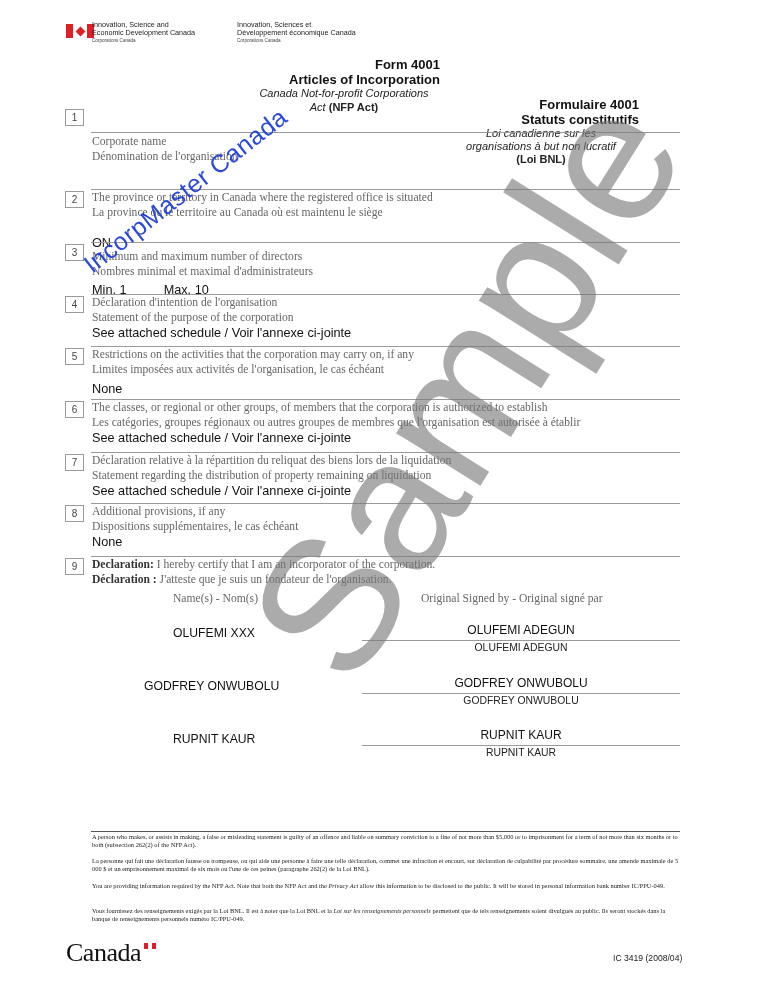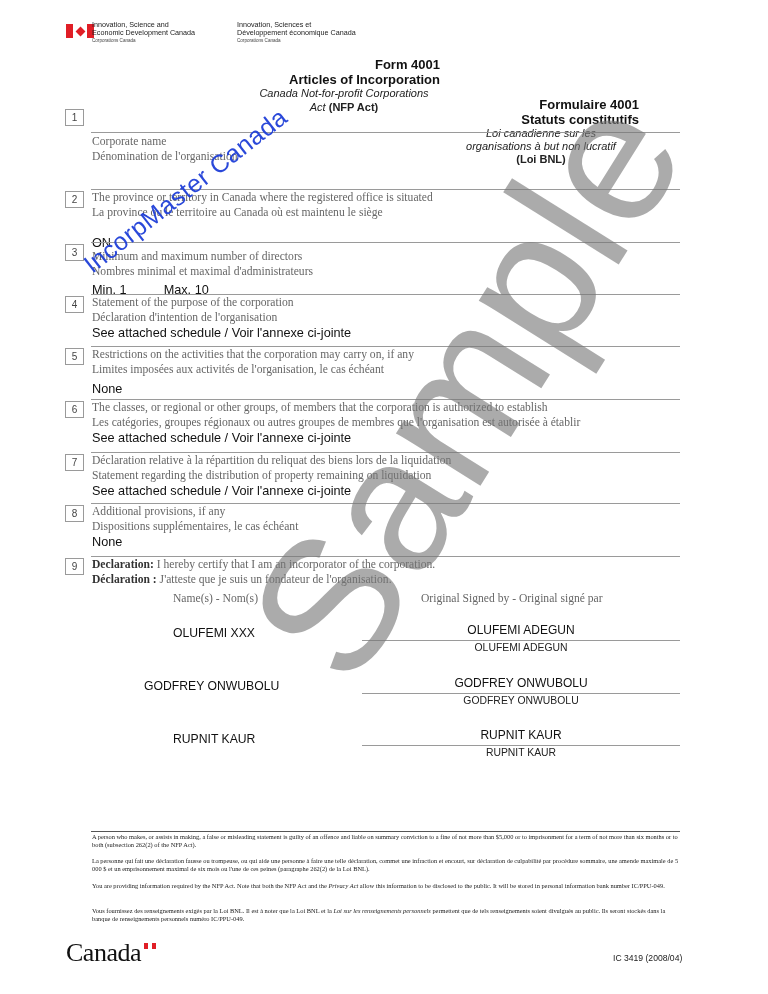--- a/index.html
+++ b/index.html
@@ -114,22 +114,22 @@
   <div class="val" style="margin-top:3px">
     <span>Min. 1</span>
     <span style="display:inline-block;width:30px"></span>
     <span>Max. 10</span>
   </div>
 </div>
 
 <div class="rule" style="top:294px"></div>
 <div class="num-box" style="top:296px">4</div>
 <div class="section" style="top:295px">
+  <div class="lbl">Déclaration d'intention de l'organisation</div>
   <div class="lbl">Statement of the purpose of the corporation</div>
-  <div class="lbl">Déclaration d'intention de l'organisation</div>
   <div class="val">See attached schedule / Voir l'annexe ci-jointe</div>
 </div>
 
 <div class="rule" style="top:346px"></div>
 <div class="num-box" style="top:348px">5</div>
 <div class="section" style="top:347px">
   <div class="lbl">Restrictions on the activities that the corporation may carry on, if any</div>
   <div class="lbl">Limites imposées aux activités de l'organisation, le cas échéant</div>
   <div class="val" style="margin-top:4px">None</div>
 </div>

